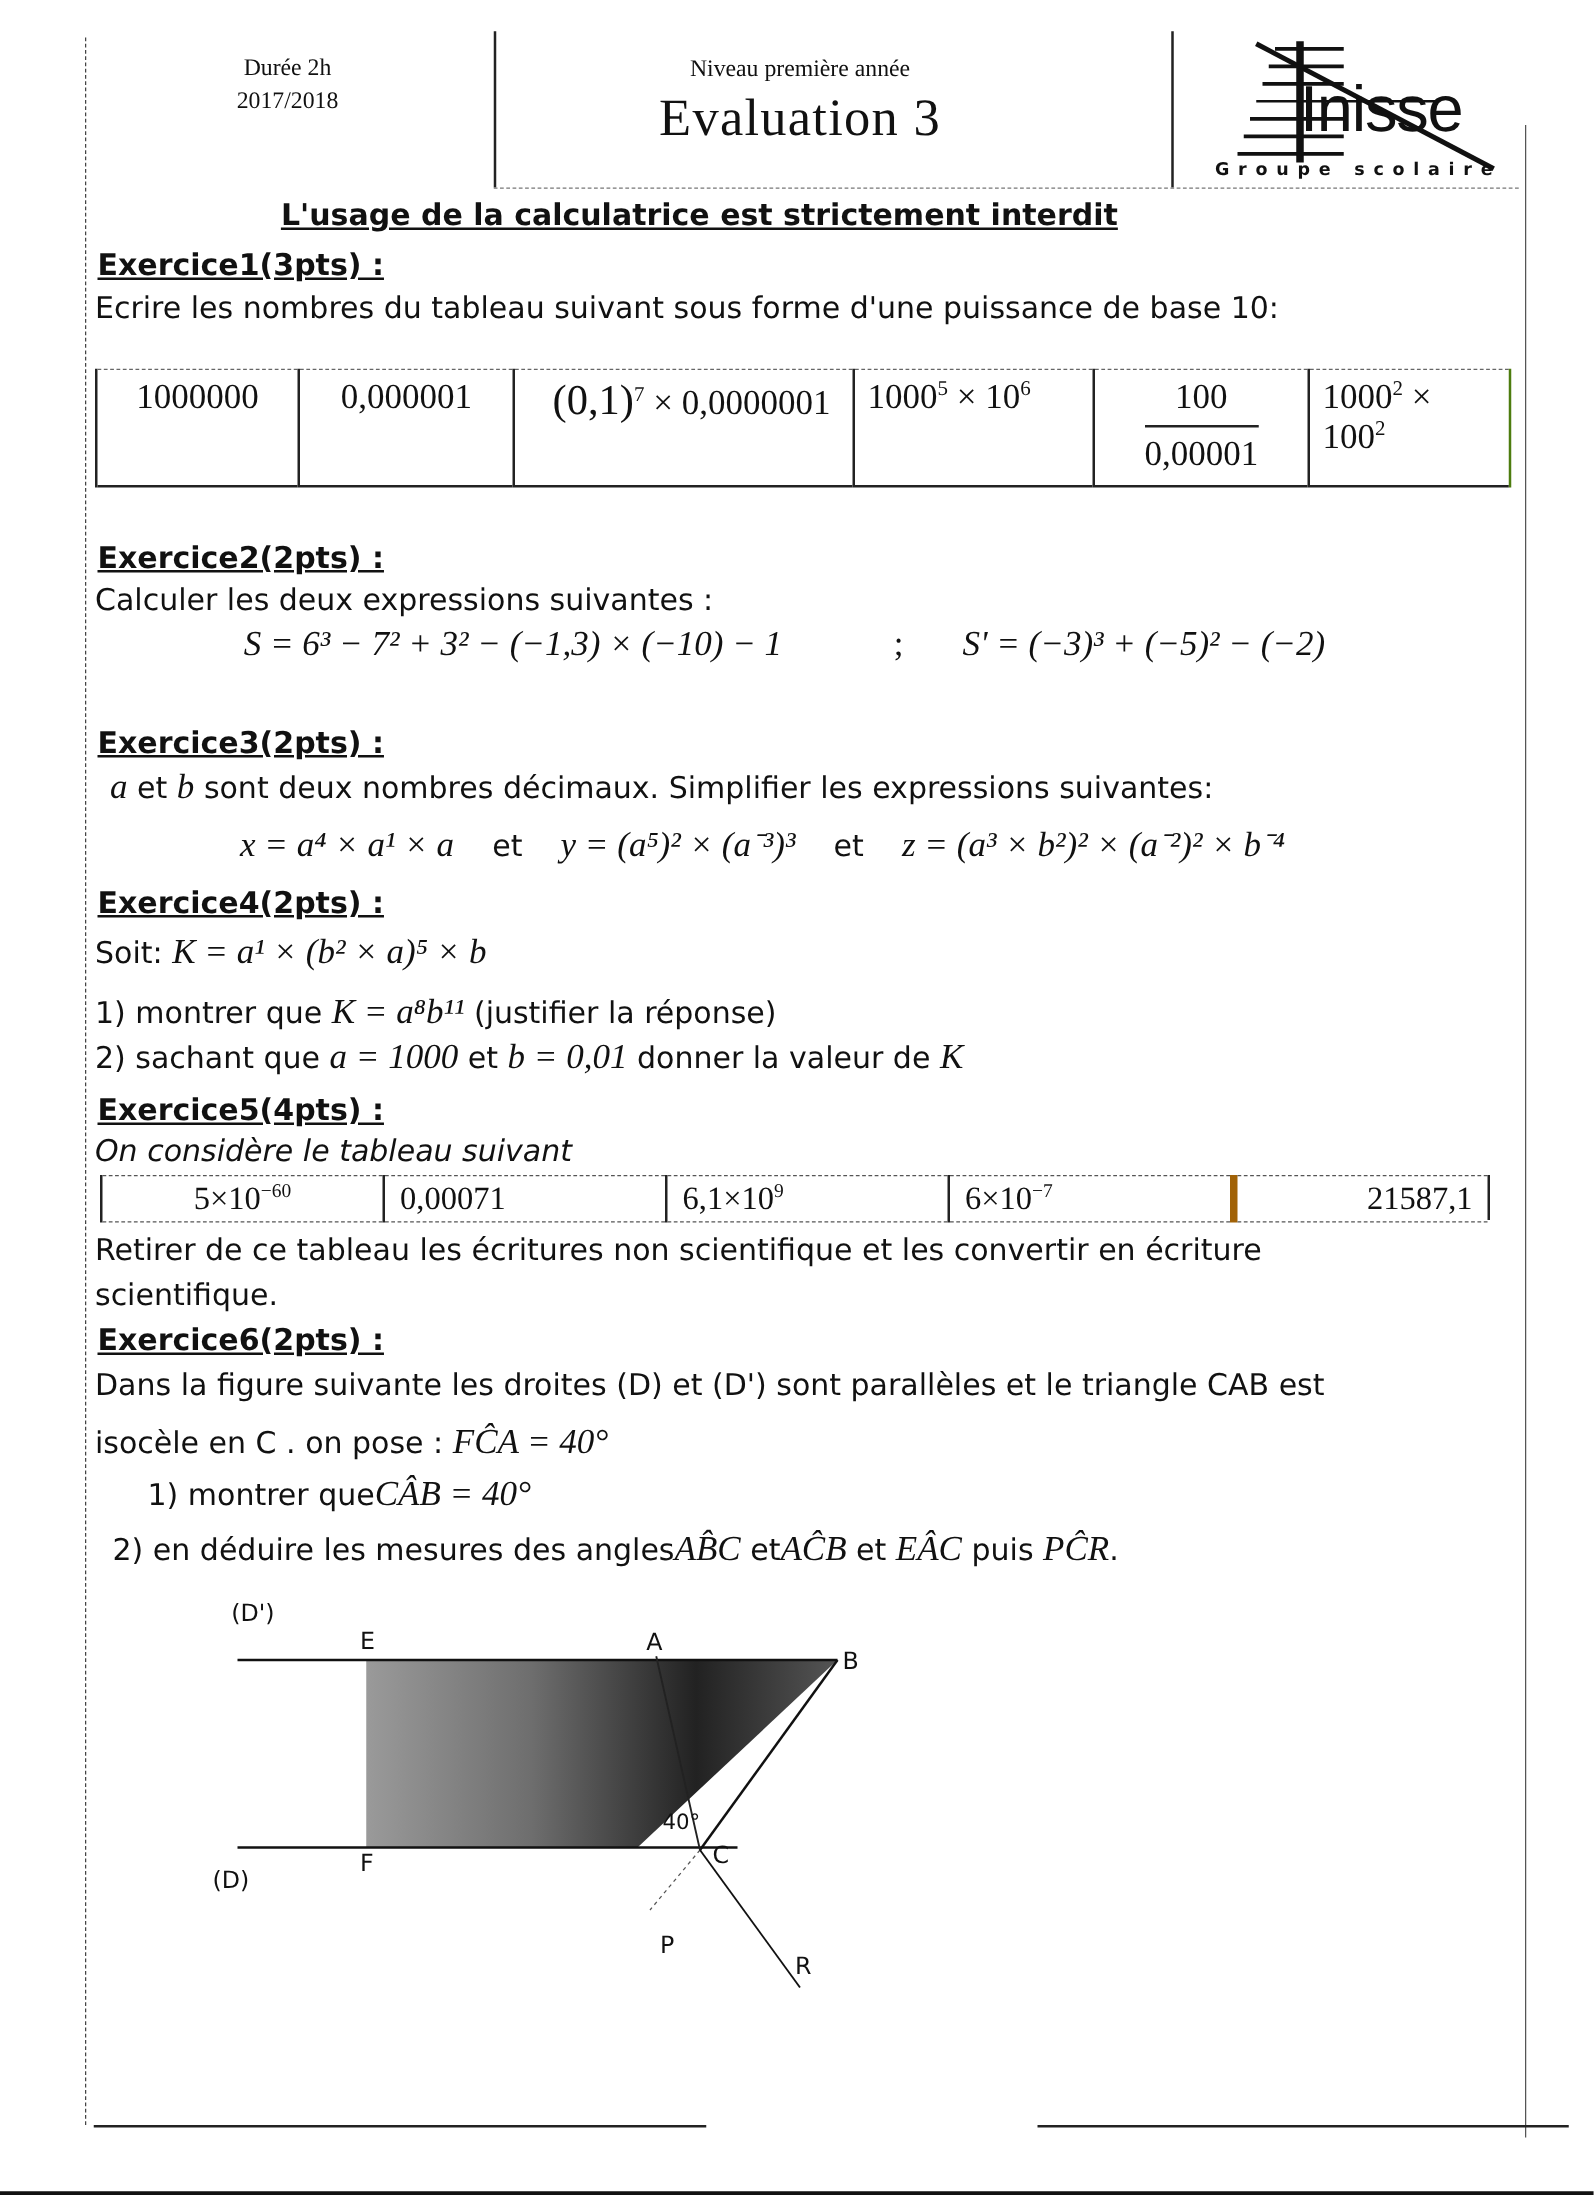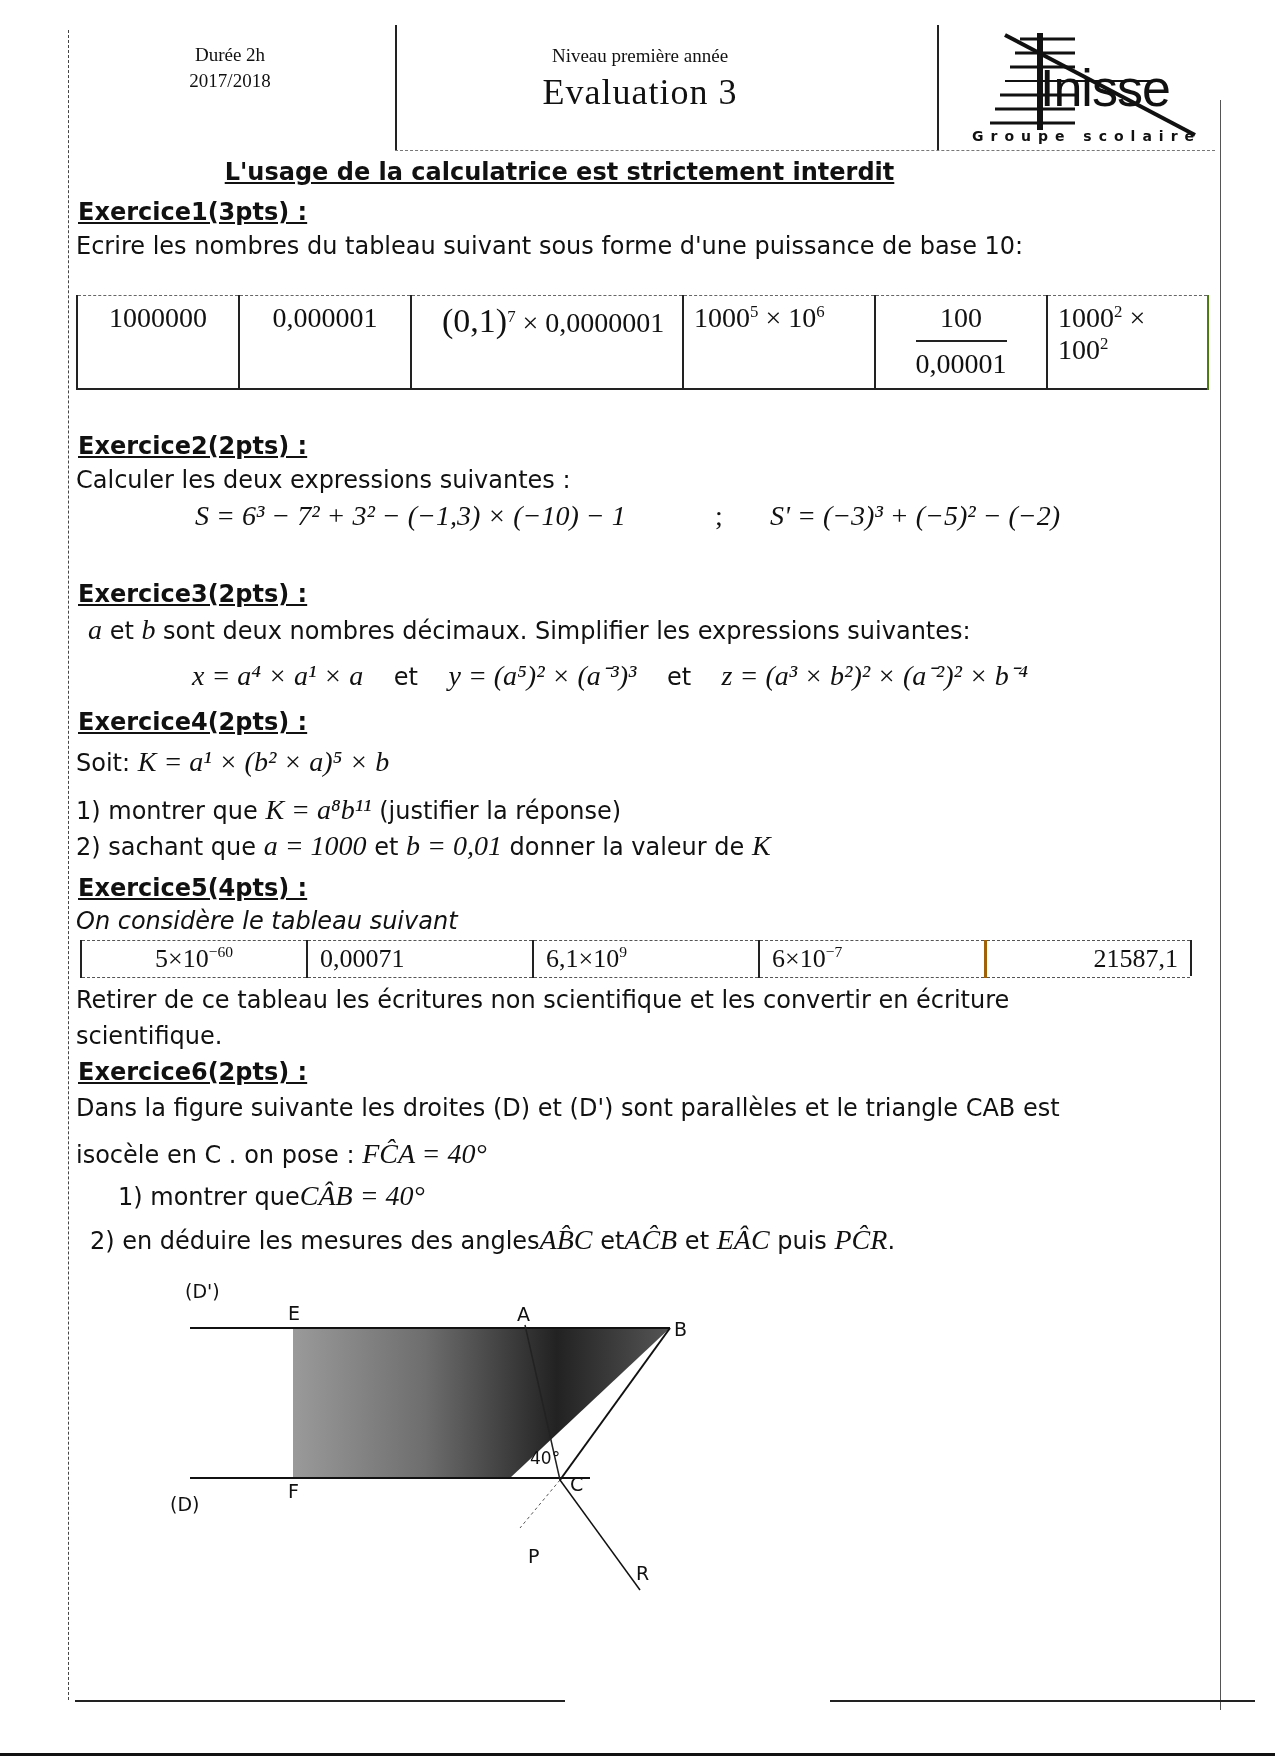--- a/index.html
+++ b/index.html
@@ -8,21 +8,21 @@
   .frame-right { position:absolute; left:1220px; top:100px; width:1px; height:1610px; border-left:1px solid #555; }
   .bottom-line1 { position:absolute; left:75px; top:1700px; width:490px; border-top:2px solid #222; }
   .bottom-line2 { position:absolute; left:830px; top:1700px; width:425px; border-top:2px solid #222; }
   .bottom-line3 { position:absolute; left:0px; top:1753px; width:1275px; border-top:3px solid #111; }
 
   
   .hdr-left { position:absolute; left:120px; top:42px; width:220px; text-align:center; font-family:"Liberation Serif", serif; font-size:19px; line-height:26px; }
   .hdr-div1 { position:absolute; left:395px; top:25px; height:125px; border-left:2px solid #222; }
   .hdr-mid { position:absolute; left:470px; top:45px; width:340px; text-align:center; font-family:"Liberation Serif", serif; }
   .hdr-mid .level { font-size:19px; }
-  .hdr-mid .title { font-size:36px; margin-top:4px; letter-spacing:1px; }
+  .hdr-mid .title { font-size:42px; margin-top:4px; letter-spacing:1px; }
   .hdr-div2 { position:absolute; left:937px; top:25px; height:125px; border-left:2px solid #222; }
   .hdr-under { position:absolute; left:395px; top:150px; width:820px; border-top:1px dashed #777; }
   .logo { position:absolute; left:965px; top:25px; width:240px; height:125px; }
   .logo-text { position:absolute; left:1040px; top:58px; font-family:"Liberation Sans", sans-serif; font-size:52px; letter-spacing:-1px; }
   .logo-sub { position:absolute; left:972px; top:128px; font-family:"DejaVu Sans", sans-serif; font-size:14px; font-weight:bold; letter-spacing:7px; }
 
   .warn { position:absolute; left:0; top:158px; width:1119px; text-align:center; font-family:"DejaVu Sans", sans-serif; font-weight:bold; font-size:24px; text-decoration:underline; }
 
   .ex-title { position:absolute; left:78px; font-family:"DejaVu Sans", sans-serif; font-weight:bold; font-size:24px; text-decoration:underline; }
   .txt { position:absolute; left:76px; font-family:"DejaVu Sans", sans-serif; font-size:24px; white-space:nowrap; }
@@ -153,21 +153,21 @@
 
 <div class="ex-title" style="top:874px;">Exercice5(4pts) :</div>
 <div class="txt" style="top:907px;font-style:italic;">On considère le tableau suivant</div>
 <table class="t5">
   <tbody>
       <tr>
     <td class="c1" style="width:200px;"><span>5×10</span><sup>−60</sup></td>
     <td style="width:200px;"><span>0,00071</span></td>
     <td style="width:200px;"><span>6,1×10</span><sup>9</sup></td>
     <td style="width:200px;"><span>6×10</span><sup>−7</sup></td>
-    <td class="c5" style="border-left:3px solid #a16207;"><span>21587,1</span></td>
+    <td class="c5" style="border-left:6px solid #a16207;"><span>21587,1</span></td>
   </tr>
 </tbody>
   </table>
 <div class="t5-right"></div>
 <div class="txt" style="top:986px;">Retirer de ce tableau les écritures non scientifique et les convertir en écriture</div>
 <div class="txt" style="top:1022px;">scientifique.</div>
 
 <div class="ex-title" style="top:1058px;">Exercice6(2pts) :</div>
 <div class="txt" style="top:1094px;">Dans la figure suivante les droites (D) et (D') sont parallèles et le triangle  CAB est</div>
 <div class="txt" style="top:1138px;">

